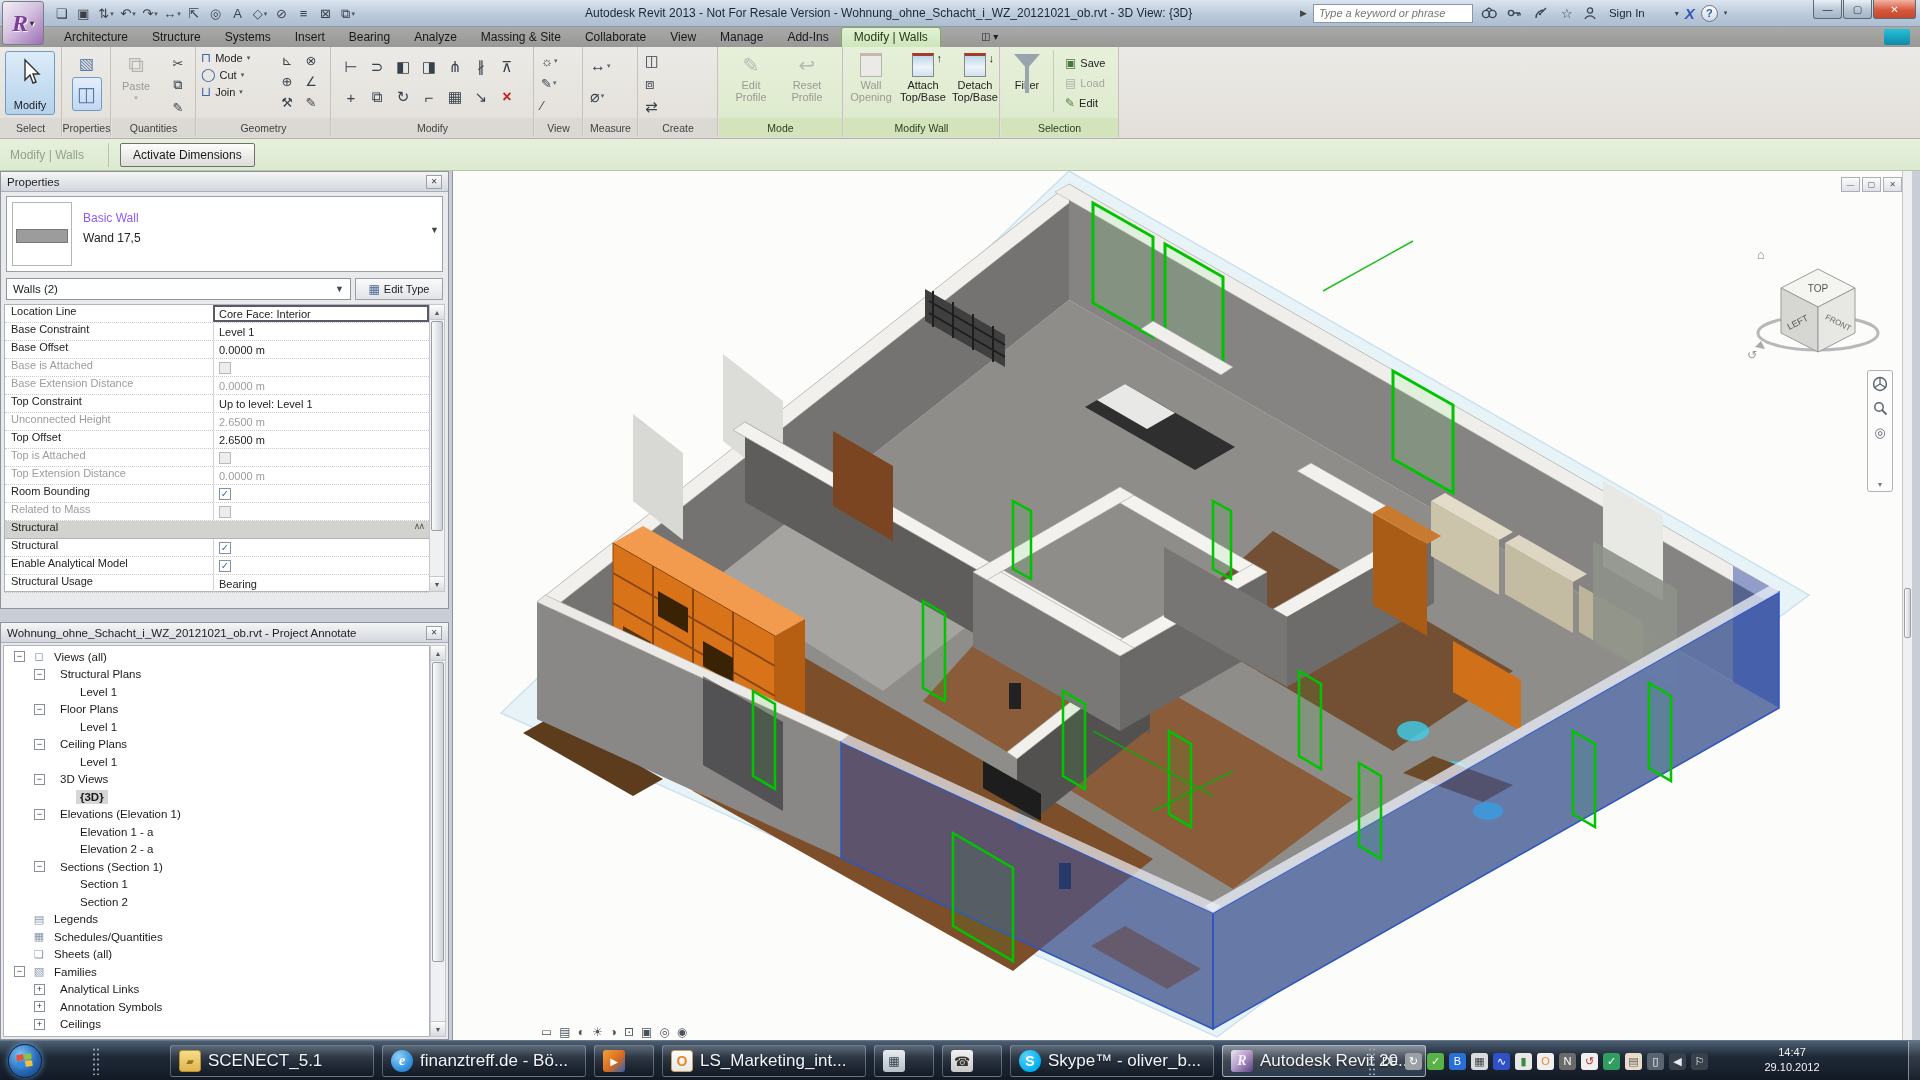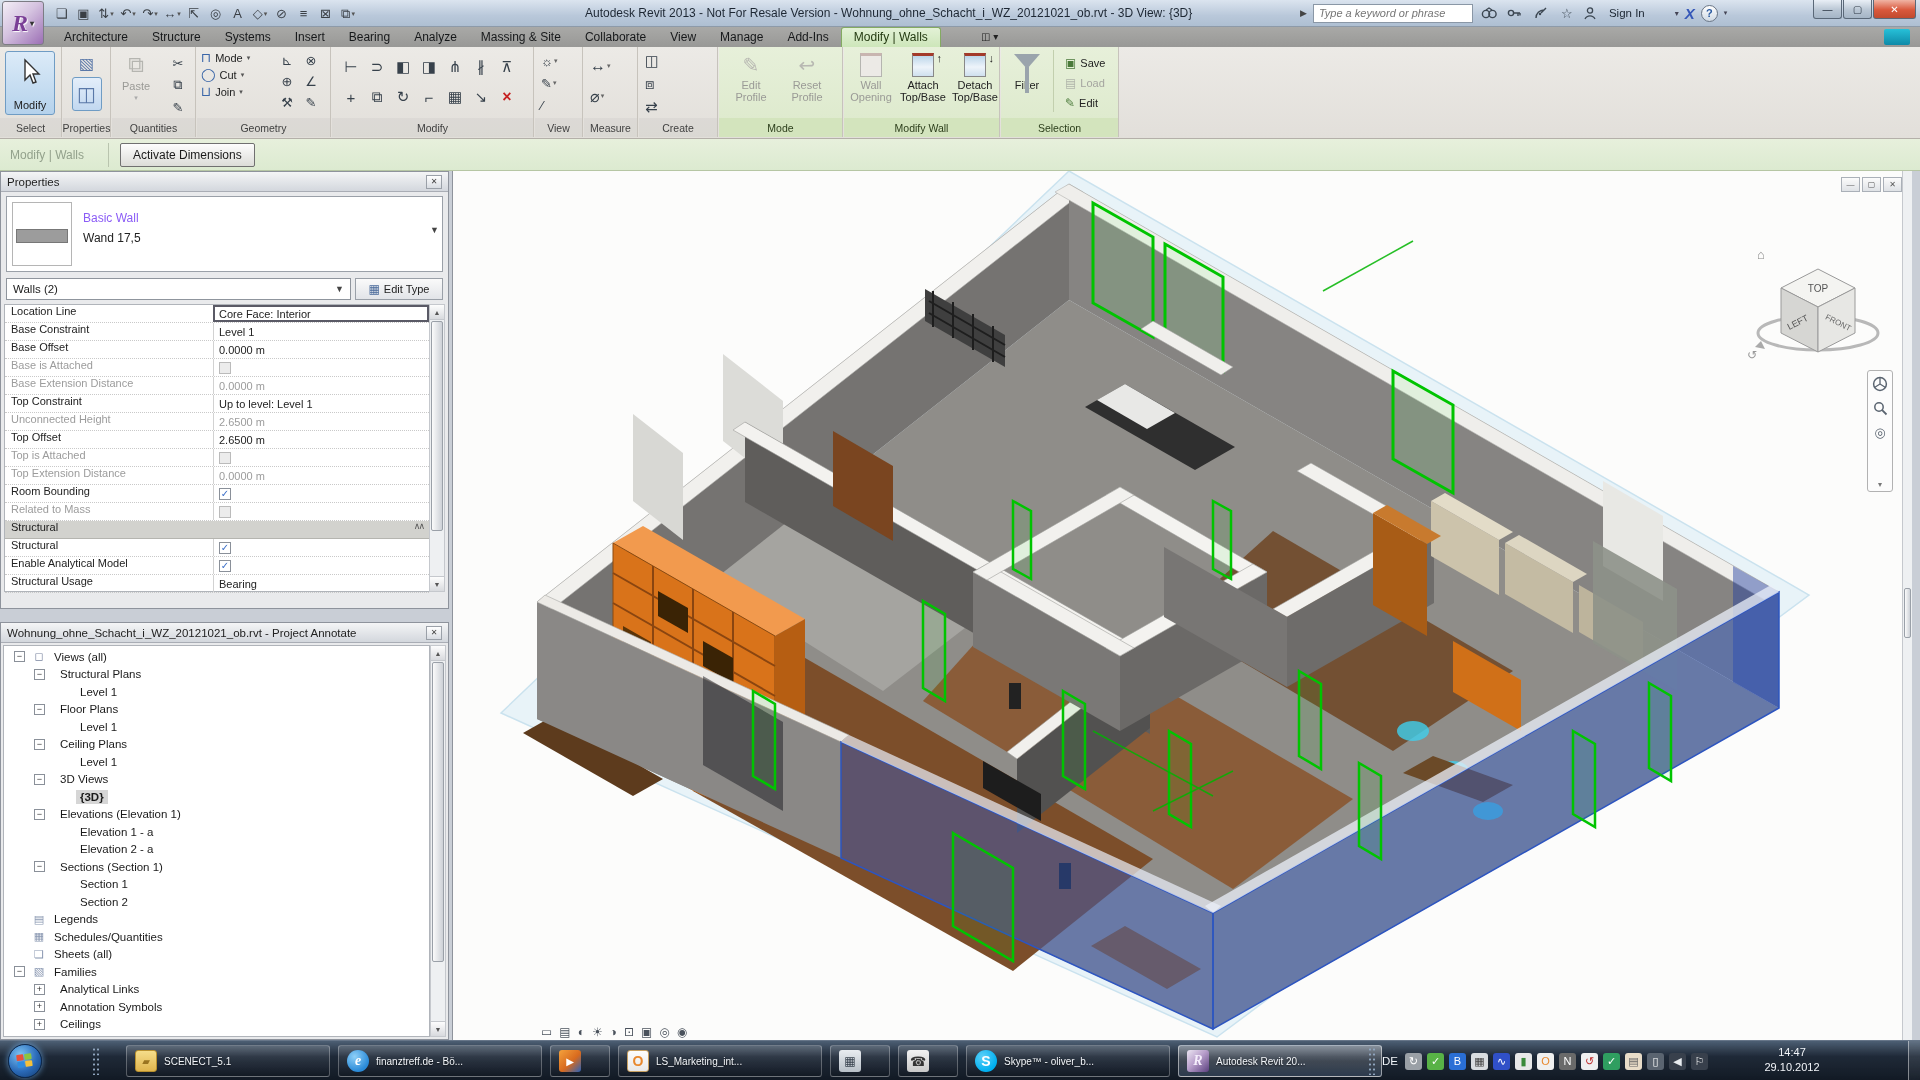--- a/index.html
+++ b/index.html
@@ -182,21 +182,21 @@
   #orb { position:absolute; left:8px; top:3px; width:34px; height:34px; border-radius:50%;
     background:radial-gradient(circle at 35% 30%,#7cc4f5,#2a6ab8 55%,#123a6e); border:1px solid #0c2a50;
     box-shadow:0 0 6px rgba(120,190,255,.7); display:flex; align-items:center; justify-content:center; }
   #orb .flag { width:16px; height:14px; display:grid; grid-template-columns:7px 7px; grid-template-rows:6px 6px;
     gap:1px; transform:rotate(-8deg); }
   #orb .flag span { border-radius:1px; }
   .grip { position:absolute; top:6px; width:8px; height:28px;
     background-image:radial-gradient(circle,#8fa4bd 1px,transparent 1.2px); background-size:4px 5px; }
   .tbtn { position:absolute; top:4px; height:32px; border:1px solid rgba(255,255,255,.28); border-radius:3px;
     background:linear-gradient(rgba(255,255,255,.16),rgba(255,255,255,.05) 50%,rgba(0,0,0,.08));
-    display:flex; align-items:center; padding:0 8px; gap:7px; color:#f2f5f9; font-size:10px; overflow:hidden; }
+    display:flex; align-items:center; padding:0 8px; gap:7px; color:#f2f5f9; font-size:17px; overflow:hidden;margin-left:44px; }
   .tbtn.active { background:linear-gradient(rgba(255,255,255,.38),rgba(255,255,255,.16) 50%,rgba(120,150,190,.25));
     border-color:rgba(255,255,255,.5); }
   .tbtn .tlbl { white-space:nowrap; overflow:hidden; text-overflow:ellipsis; max-width:180px; text-shadow:0 1px 2px rgba(0,0,0,.7); }
   .ticon { width:22px; height:22px; flex:0 0 22px; border-radius:3px; display:flex; align-items:center;
     justify-content:center; font-size:14px; font-weight:bold; color:#fff; }
   .ticon.folder { background:linear-gradient(#f5dd8a,#e0b54e); border:1px solid #b8902e; color:#9a7420; font-size:10px; }
   .ticon.folder::before { content:"▰"; }
   .ticon.ie { background:radial-gradient(circle at 35% 30%,#8ed0f8,#2a8ad8 70%); border-radius:50%;
     font-family:"Liberation Serif",serif; font-style:italic; } .ticon.ie::before { content:"e"; }
   .ticon.wmp { background:linear-gradient(135deg,#f5a23c,#d86a1e 55%,#2a62b8); } .ticon.wmp::before { content:"▶"; font-size:10px; }

